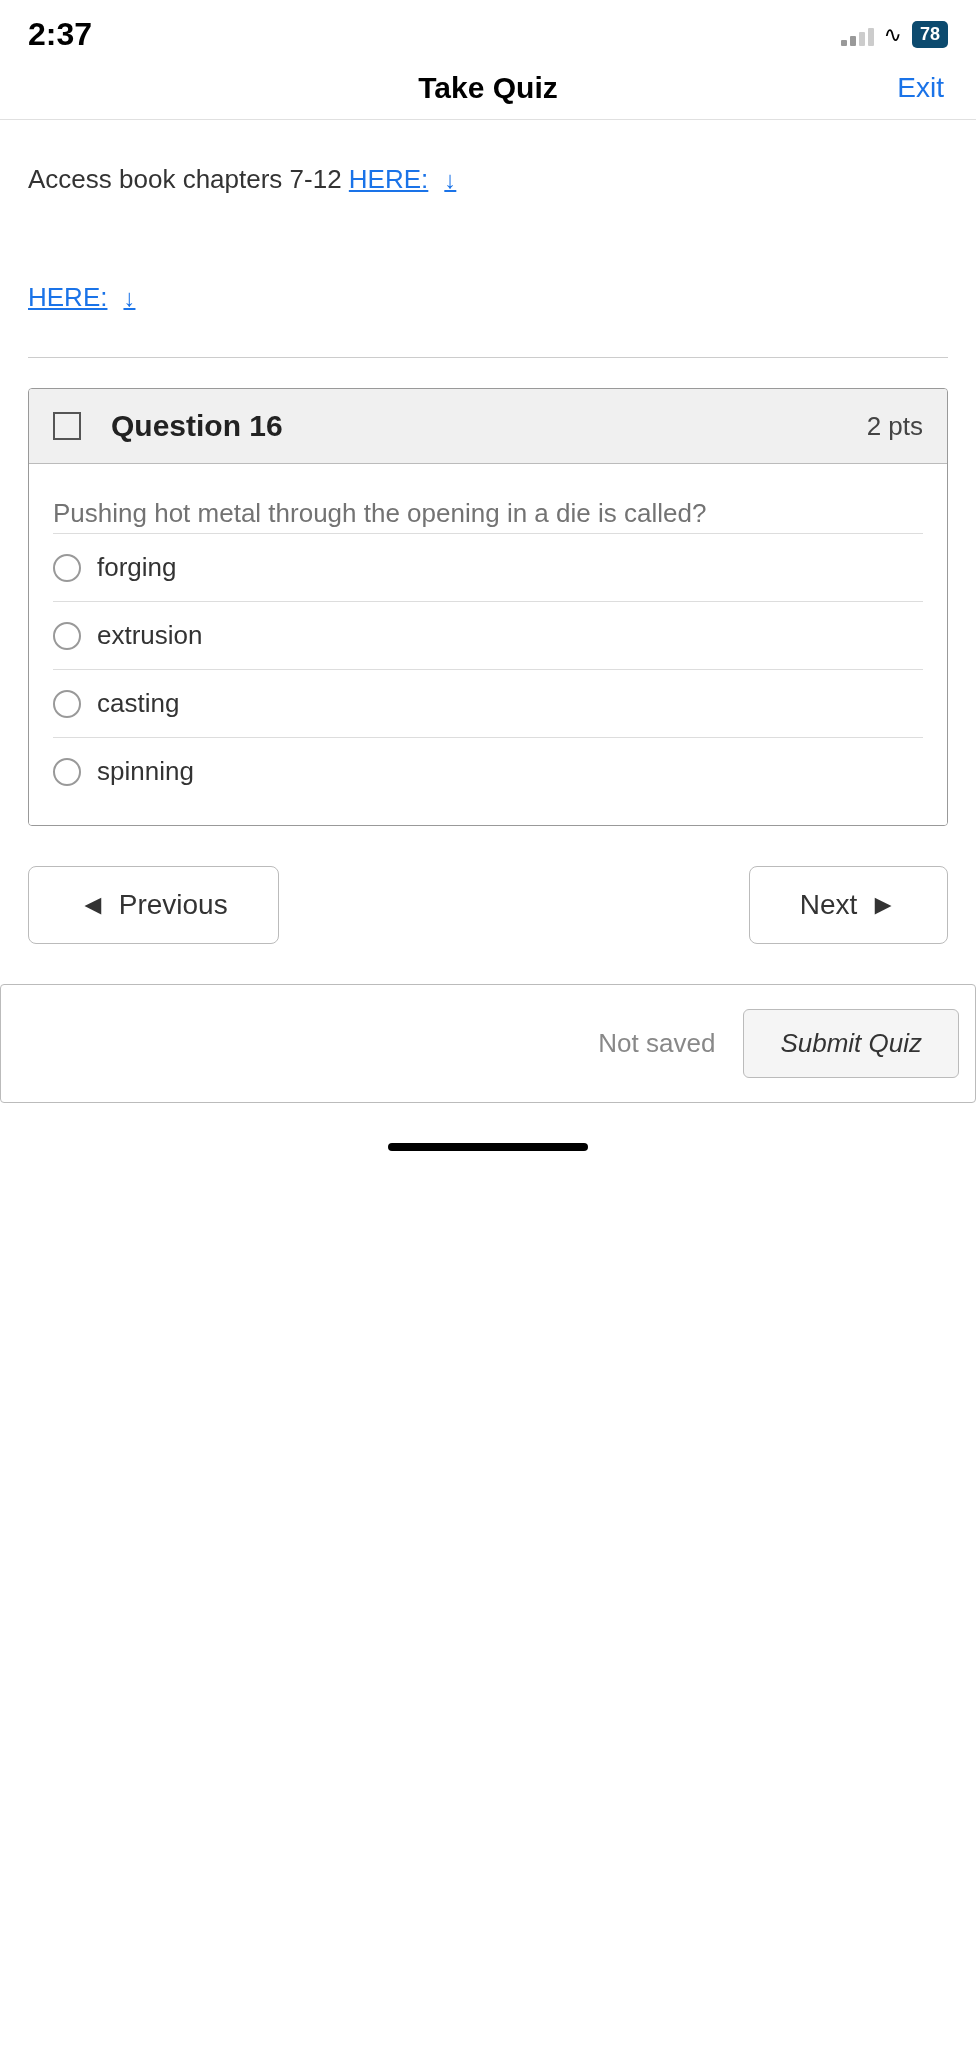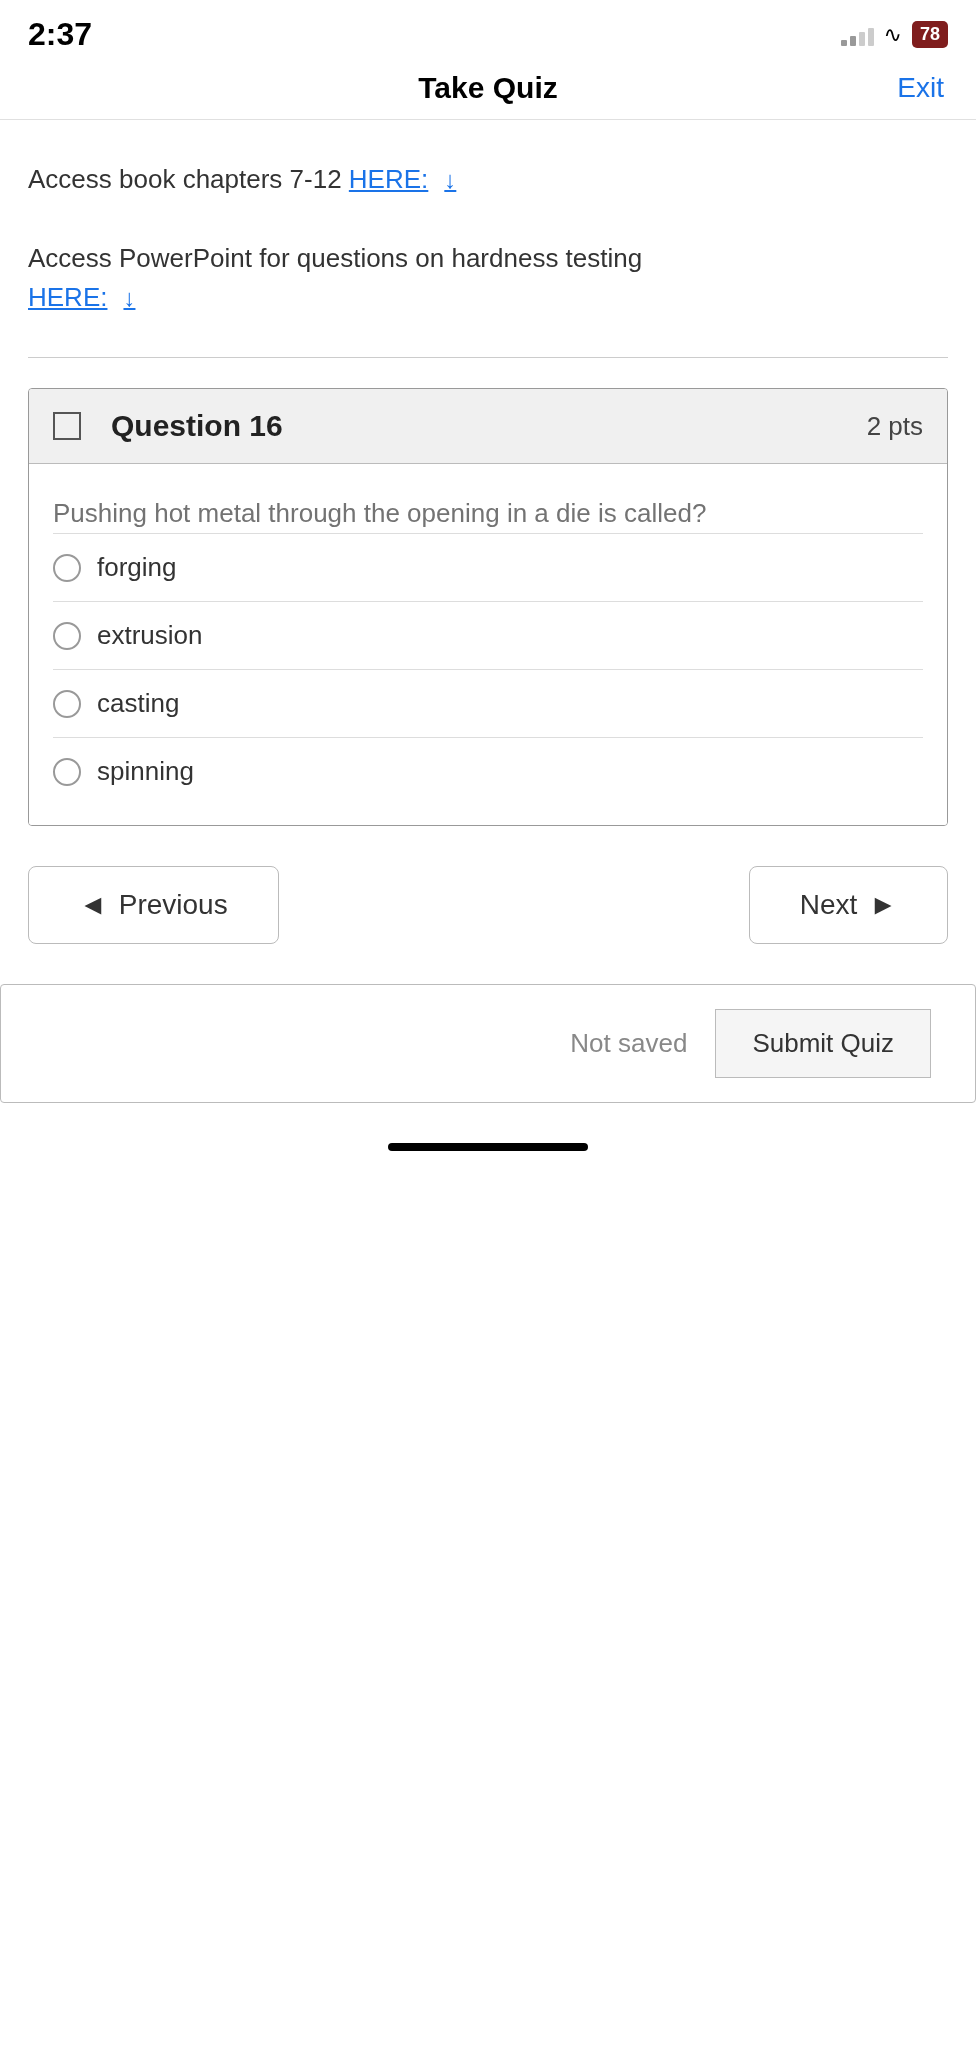--- a/index.html
+++ b/index.html
@@ -47,21 +47,21 @@
     .signal-bars span:nth-child(2) { height: 10px; }
     .signal-bars span:nth-child(3) { height: 14px; background: #ccc; }
     .signal-bars span:nth-child(4) { height: 18px; background: #ccc; }
     .wifi-icon {
       font-size: 22px;
       color: #000;
     }
     .battery {
       display: flex;
       align-items: center;
-      background: #7f1d1d;
+      background: #0c4a6e;
       color: #fff;
       font-size: 18px;
       font-weight: 600;
       padding: 3px 8px;
       border-radius: 5px;
       position: relative;
     }
 
     
     .nav-bar {
@@ -212,39 +212,40 @@
       display: flex;
       align-items: center;
       gap: 12px;
     }
 
     
     .submit-bar {
       border: 1.5px solid #bbb;
       border-radius: 4px;
       margin: 0 0 0 0;
-      padding: 24px 44px;
+      padding: 24px 16px;
       display: flex;
       justify-content: flex-end;
       align-items: center;
       gap: 28px;
       background: #fff;
     }
     .not-saved-text {
       font-size: 26px;
       color: #888;
     }
     .submit-btn {
       border: 1.5px solid #bbb;
       background: #f5f5f5;
-      border-radius: 0;
+      border-radius: 6px;
       padding: 18px 36px;
       font-size: 26px;
       color: #333;
       cursor: pointer;
+      font-style: italic;
     }
 
     
     .home-indicator {
       display: flex;
       justify-content: center;
       padding: 40px 0 20px 0;
     }
     .home-bar {
       width: 200px;
@@ -278,21 +279,21 @@
 <div class="content">
 
   <div class="resource-link">
     <span>Access book chapters 7-12 </span><a href="#">
         <span>HERE:</span> 
         <span class="download-icon">↓</span>
       </a>
   </div>
 
   <div class="resource-link">
-    <span>Access PowerPoint for questions on hardness testing </span><br>
+    <br>
     <a href="#">
         <span>HERE:</span> 
         <span class="download-icon">↓</span>
       </a>
   </div>
 
   <div class="divider"></div>
 
   <div class="question-card">
     <div class="question-header">

